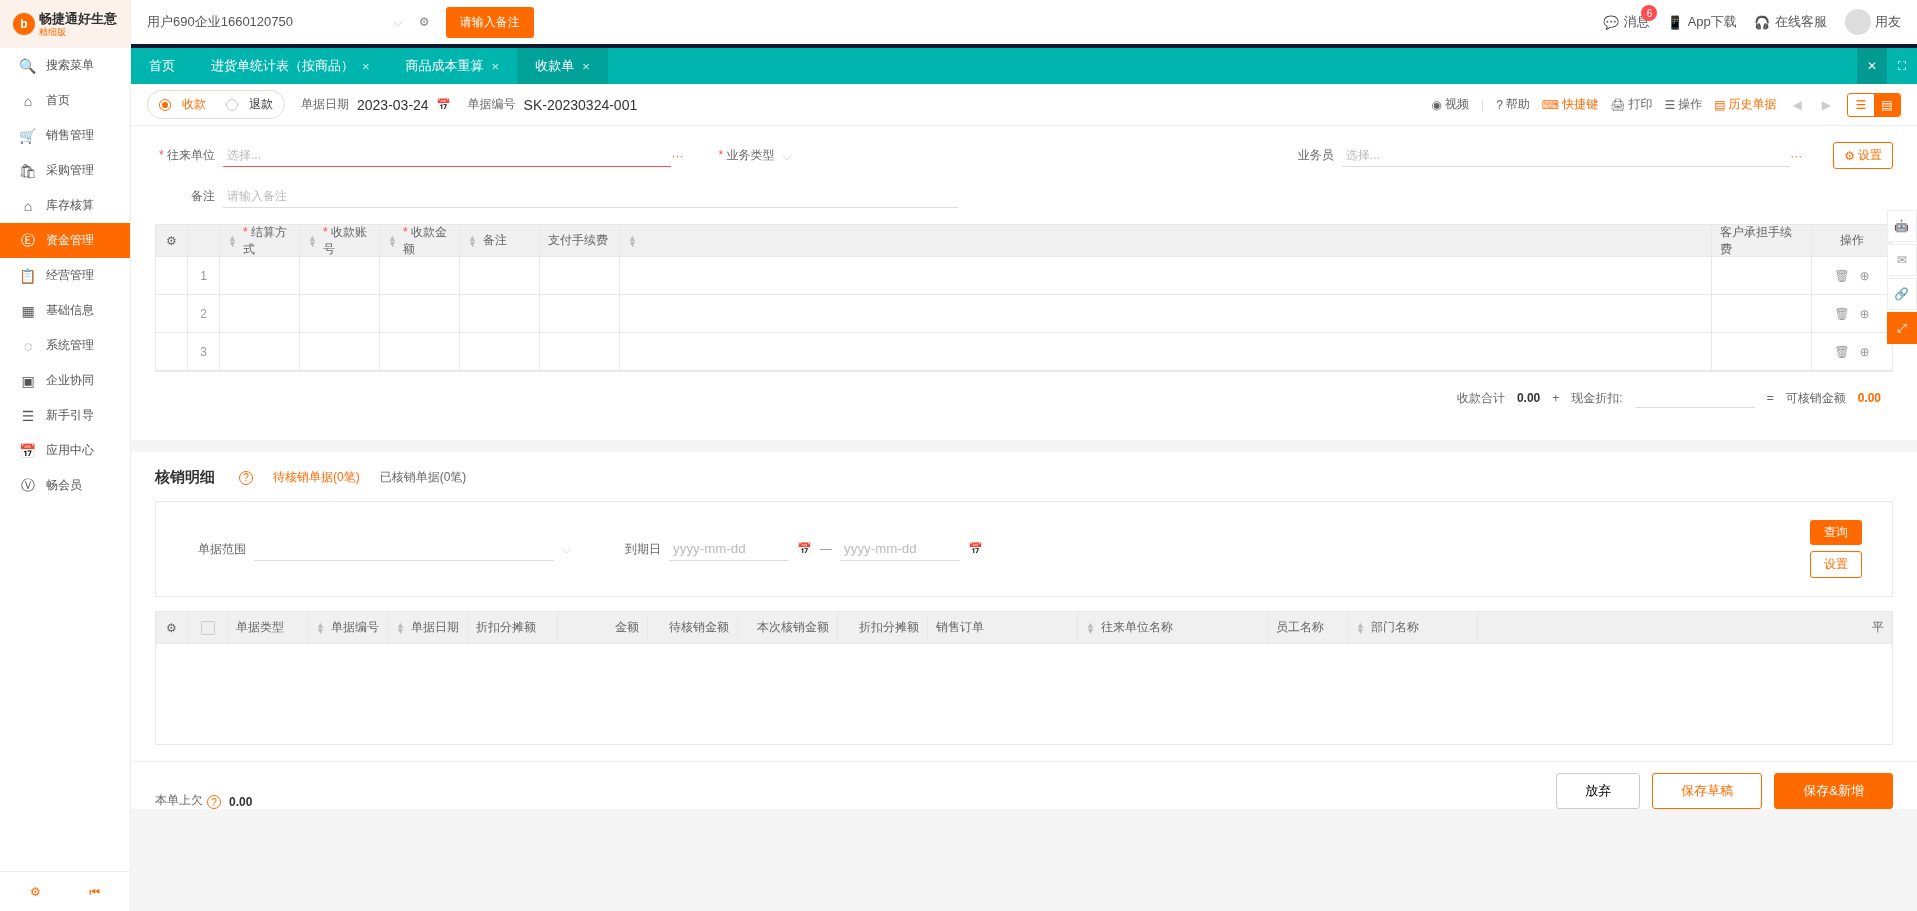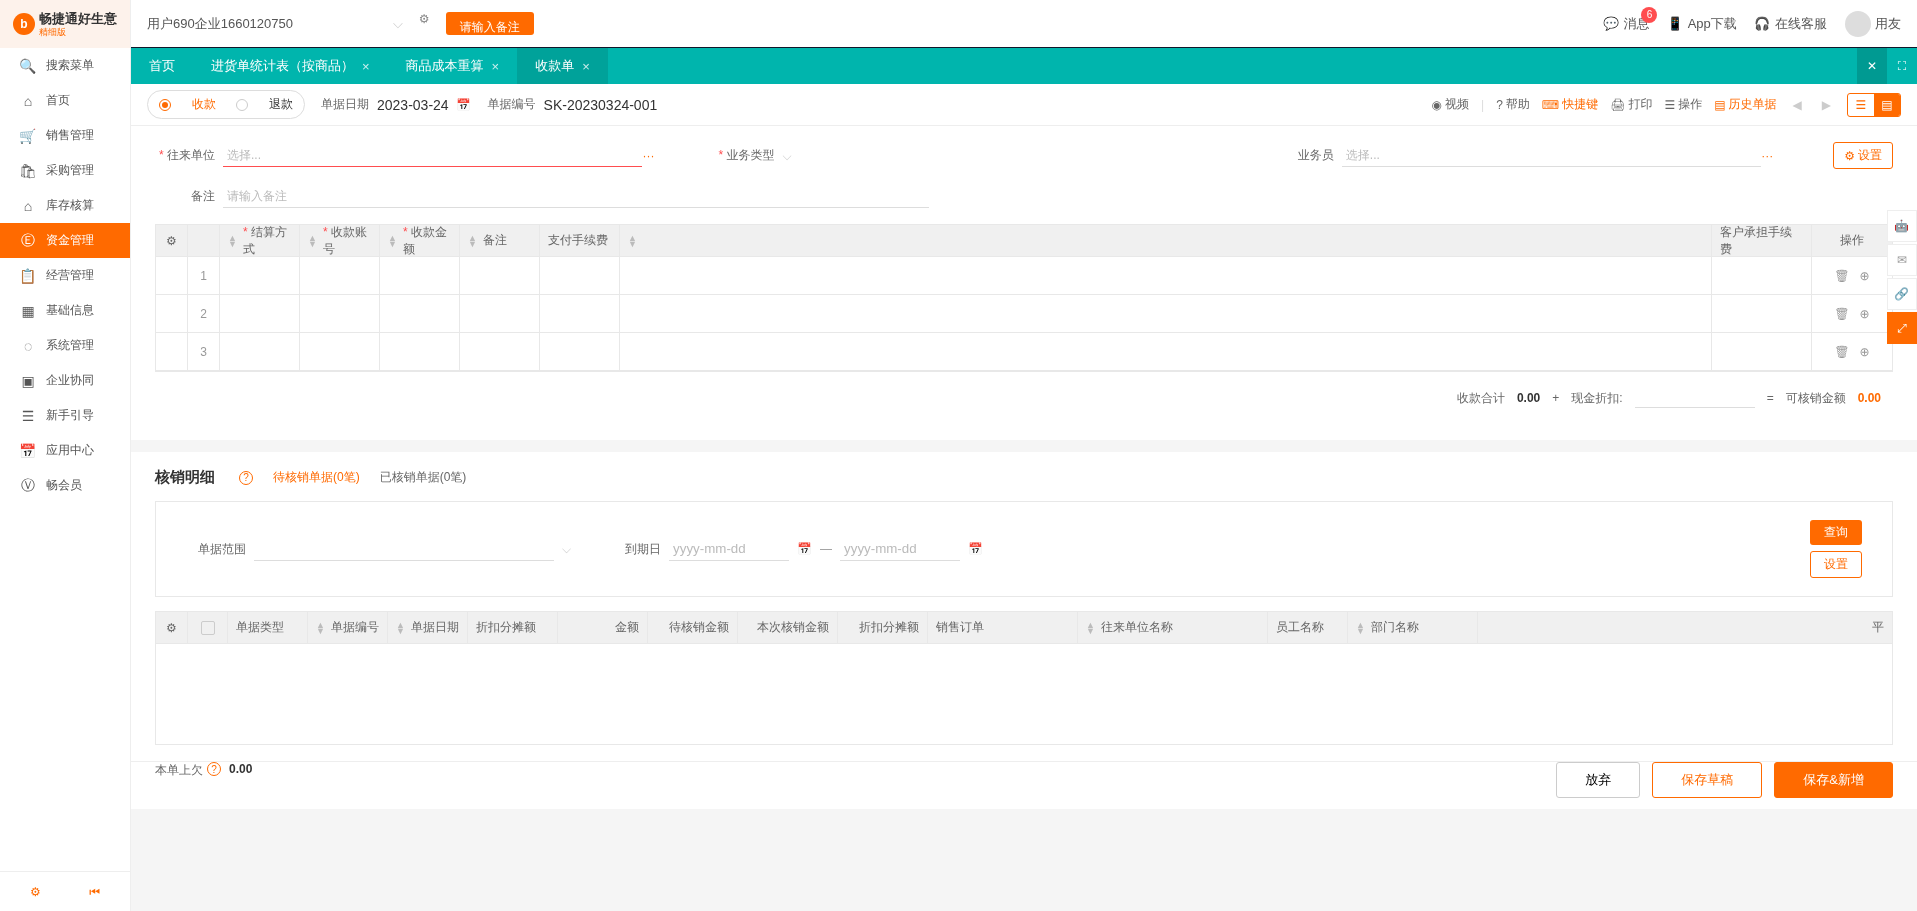--- a/index.html
+++ b/index.html
@@ -9,50 +9,50 @@
 .logo{height:48px;background:#fdf2eb;display:flex;align-items:center;justify-content:center;gap:4px}
 .logo-icon{width:22px;height:22px;background:#ff6a00;border-radius:50%;display:flex;align-items:center;justify-content:center;color:#fff;font-weight:bold}
 .logo-text{font-size:13px;font-weight:bold;color:#333}
 .logo-sub{font-size:9px;color:#ff6a00;margin-top:-2px}
 .nav{flex:1}
 .nav-item{height:35px;display:flex;align-items:center;padding:0 20px;gap:10px;cursor:pointer;color:#555}
 .nav-item.active{background:#ff6a00;color:#fff}
 .nav-icon{width:16px;height:16px;display:flex;align-items:center;justify-content:center;font-size:14px}
 .nav-foot{height:40px;display:flex;align-items:center;justify-content:space-between;padding:0 30px;border-top:1px solid #eee}
 .main{flex:1;display:flex;flex-direction:column;min-width:0}
-.topbar{height:48px;background:#fff;display:flex;padding:12px 16px;border-bottom:1px solid #0f172a}
+.topbar{height:48px;background:#fff;display:flex;align-items:center;padding:12px 16px;border-bottom:4px solid #0f172a}
 .user-select{display:flex;align-items:center;gap:100px;color:#555;font-size:13px}
 .btn-orange{background:#ff6a00;color:#fff;border:none;padding:7px 14px;border-radius:3px;cursor:pointer;font-size:12px}
 .top-right{margin-left:auto;display:flex;align-items:center;gap:18px;color:#555;font-size:13px}
 .top-item{display:flex;align-items:center;gap:4px;cursor:pointer;position:relative}
 .badge{position:absolute;top:-8px;right:-8px;background:#ff4d4f;color:#fff;border-radius:8px;min-width:16px;height:16px;font-size:10px;display:flex;align-items:center;justify-content:center;padding:0 3px}
 .avatar{width:26px;height:26px;background:#ddd;border-radius:50%}
 .tabs{height:36px;background:#00b5ad;display:flex;align-items:stretch;color:#fff}
 .tab{padding:0 18px;display:flex;align-items:center;gap:8px;cursor:pointer;font-size:13px}
 .tab.active{background:#00a29a}
 .tab-close{cursor:pointer;opacity:.8}
 .tab-bar-right{margin-left:auto;display:flex;align-items:center}
 .tab-bar-btn{width:30px;height:36px;display:flex;align-items:center;justify-content:center;cursor:pointer}
 .tab-bar-btn.dark{background:#009a92}
 .content{flex:1;padding:0;overflow:auto;position:relative}
 .toolbar{background:#fff;height:42px;display:flex;align-items:center;padding:0 16px;gap:16px;border-bottom:1px solid #eee}
 .radio-group{display:flex;gap:4px;border:1px solid #ddd;border-radius:20px;padding:3px}
-.radio-btn{display:flex;align-items:center;gap:21px;padding:2px 8px;cursor:pointer;font-size:12px}
+.radio-btn{display:flex;align-items:center;gap:11px;padding:2px 8px;cursor:pointer;font-size:12px}
 .radio-circle{width:12px;height:12px;border:1px solid #ccc;border-radius:50%;display:flex;align-items:center;justify-content:center}
 .radio-btn.active .radio-circle{border-color:#ff6a00}
 .radio-btn.active .radio-circle::after{content:"";width:6px;height:6px;background:#ff6a00;border-radius:50%}
 .radio-btn.active{color:#ff6a00}
 .toolbar-right{margin-left:auto;display:flex;align-items:center;gap:12px;color:#666}
 .tool-link{display:flex;align-items:center;gap:3px;cursor:pointer}
 .tool-link.orange{color:#ff6a00}
 .view-toggle{display:flex;border:1px solid #ff6a00;border-radius:3px;overflow:hidden}
 .view-btn{width:26px;height:22px;display:flex;align-items:center;justify-content:center;cursor:pointer;color:#ff6a00}
 .view-btn.active{background:#ff6a00;color:#fff}
 .panel{background:#fff;margin:0;padding:16px 24px}
-.form-row{display:flex;gap:60px;margin-bottom:16px;align-items:center}
+.form-row{display:flex;gap:31px;margin-bottom:16px;align-items:center}
 .form-field{display:flex;align-items:center;gap:8px}
 .form-field label{min-width:60px;text-align:right;color:#666}
 .req::before{content:"* ";color:#ff4d4f}
 .form-input{border:none;border-bottom:1px solid #ddd;padding:4px;min-width:260px;outline:none;font-size:12px}
 .form-input.red{border-bottom-color:#ff4d4f}
 .form-more{color:#ff6a00;cursor:pointer;margin-left:-8px}
 .btn-outline-orange{border:1px solid #ff6a00;color:#ff6a00;background:#fff;padding:4px 10px;border-radius:3px;cursor:pointer;font-size:12px;display:flex;align-items:center;gap:3px}
 .grid{border:1px solid #e8e8e8;margin-top:10px}
 .grid-head{display:flex;background:#f0f0f0;border-bottom:1px solid #e8e8e8;height:32px;align-items:center}
 .gh{border-right:1px solid #e8e8e8;padding:0 8px;display:flex;align-items:center;gap:4px;height:100%;color:#666;font-size:12px}
@@ -73,21 +73,21 @@
 .sec-head{display:flex;align-items:center;gap:20px}
 .sec-title{font-size:15px;font-weight:bold}
 .sec-tab{cursor:pointer;color:#666}
 .sec-tab.active{color:#ff6a00}
 .sec-meta{display:flex;gap:30px;margin-top:14px;color:#666;align-items:center}
 .sec-tools{margin-left:auto;display:flex;gap:12px;align-items:center}
 .filter-box{border:1px solid #e8e8e8;padding:18px 30px;margin-top:14px;display:flex;align-items:center;gap:30px}
 .filter-actions{margin-left:auto;display:flex;flex-direction:column;gap:6px}
 .btn-orange-sm{background:#ff6a00;color:#fff;border:none;padding:4px 14px;border-radius:3px;cursor:pointer;font-size:12px}
 .grid2{margin-top:14px}
-.footer{height:48px;background:#fff;border-top:1px solid #eee;display:flex;align-items:flex-start;padding:0 24px;position:sticky;bottom:0}
+.footer{height:48px;background:#fff;border-top:1px solid #eee;display:flex;align-items:flex-end;padding:0 24px;position:sticky;bottom:0}
 .foot-right{margin-left:auto;display:flex;gap:12px}
 .btn-plain{background:#fff;border:1px solid #ccc;padding:8px 28px;border-radius:3px;cursor:pointer;font-size:13px}
 .btn-outline-o{background:#fff;border:1px solid #ff6a00;color:#ff6a00;padding:8px 28px;border-radius:3px;cursor:pointer;font-size:13px}
 .btn-solid-o{background:#ff6a00;border:1px solid #ff6a00;color:#fff;padding:8px 28px;border-radius:3px;cursor:pointer;font-size:13px}
 .side-float{position:fixed;right:0;top:210px;width:30px;display:flex;flex-direction:column;gap:2px}
 .float-btn{height:32px;background:#fff;border:1px solid #eee;display:flex;align-items:center;justify-content:center;cursor:pointer;color:#999}
 .float-btn.orange{background:#ff6a00;color:#fff;border-color:#ff6a00}
 .date-input{border:none;border-bottom:1px solid #ddd;width:120px;padding:4px;outline:none}
 input::placeholder{color:#bbb}
 .help-icon{width:14px;height:14px;border:1px solid #ff6a00;color:#ff6a00;border-radius:50%;display:inline-flex;align-items:center;justify-content:center;font-size:10px;margin-left:4px}

